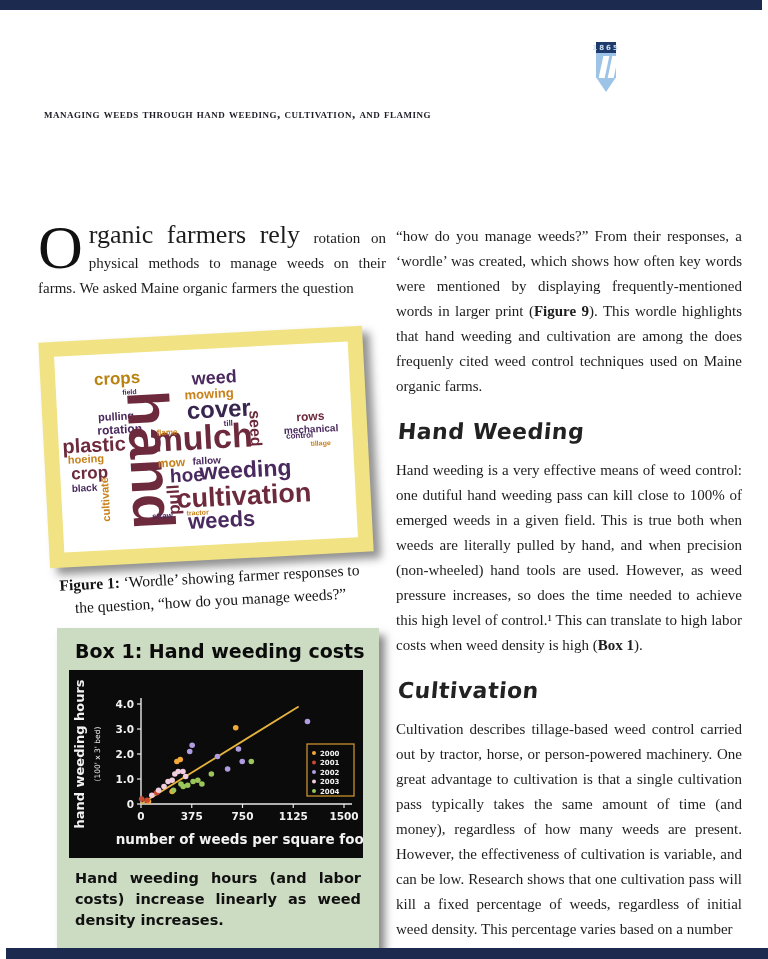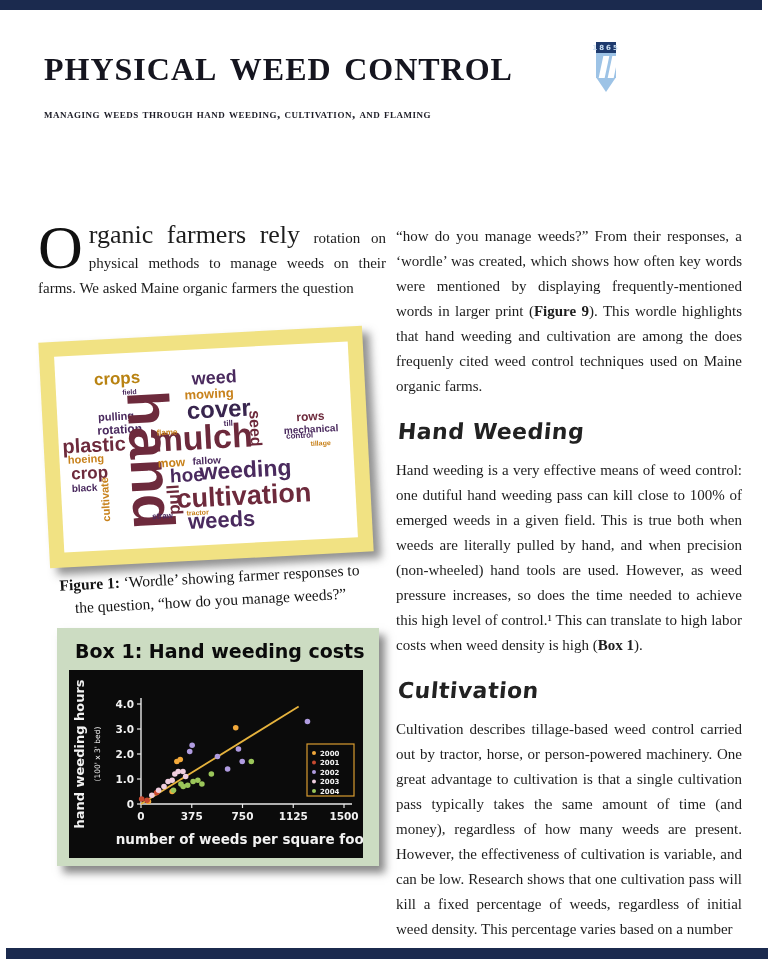--- a/index.html
+++ b/index.html
@@ -44,35 +44,34 @@
   #postcard{position:absolute;left:44px;top:334px;width:324px;height:226px;transform:rotate(-3deg);
             box-shadow:7px 7px 9px rgba(55,55,55,.55);box-sizing:border-box;padding:15px;}
   #wordle-canvas{position:relative;width:100%;height:100%;background:#ffffff;overflow:hidden;}
   #wordle-canvas span{position:absolute;transform:translate(-50%,-50%);font-family:"Liberation Sans",sans-serif;
             font-weight:700;line-height:1;white-space:nowrap;}
   #figcap{position:absolute;left:54px;top:566px;width:312px;transform:rotate(-3deg);
           font-size:15.5px;line-height:23px;text-align:center;color:#151515;}
 
   
   #greenbox{position:absolute;left:57px;top:628px;width:322px;box-shadow:6px 7px 8px rgba(40,40,40,.55);
-            box-sizing:border-box;padding:10px 0 8px 0;}
+            box-sizing:border-box;padding:10px 0 20px 0;}
   #box-title{font-family:"DejaVu Sans",sans-serif;font-weight:700;font-size:19px;color:#0b0b0b;
              margin:2px 0 8px 18px;text-align:left;}
   #chart-panel{width:294px;height:188px;margin-left:12px;}
   #box-caption{font-family:"DejaVu Sans",sans-serif;font-weight:600;font-size:14.5px;line-height:21px;
                color:#111;text-align:justify;margin:10px 18px 0 18px;}
   svg text{font-family:"DejaVu Sans",sans-serif;fill:#f2f2f2;}
 </style>
 </head>
 <body>
 
 <div id="page">
   <div id="topbar" class="bar" style="background: rgb(27, 42, 78);"></div>
 
-  <div id="title">Physical Weed Control</div>
 
   <div id="logo">
     <div class="shield">
       <div class="band" style="background: rgb(30, 58, 109); color: rgb(207, 226, 243);">1865</div>
       <div class="body" style="background: rgb(157, 195, 230);">
         <div class="stripe" style="left:5px"></div>
         <div class="stripe" style="left:14px"></div>
         <div class="stripe" style="left:23px"></div>
       </div>
     </div>
@@ -192,20 +191,21 @@
           <circle cx="245" cy="92.5" r="2" fill="#c84a30"></circle>
           <text x="251" y="95" font-size="7" font-weight="600">2001</text>
           <circle cx="245" cy="102" r="2" fill="#b09ce0"></circle>
           <text x="251" y="104.5" font-size="7" font-weight="600">2002</text>
           <circle cx="245" cy="111.5" r="2" fill="#f0cede"></circle>
           <text x="251" y="114" font-size="7" font-weight="600">2003</text>
           <circle cx="245" cy="121" r="2" fill="#9bc65a"></circle>
           <text x="251" y="123.5" font-size="7" font-weight="600">2004</text>
         </svg>
     </div>
+    <div id="box-caption">Hand weeding hours (and labor costs) increase linearly as weed density increases.</div>
   </div>
 
   <div class="col" id="rightcol">
     <p class="para"><span>“how do you manage weeds?”  From their responses, a ‘wordle’ was created, which shows how often key words were mentioned by displaying frequently-mentioned words in larger print (</span><b>Figure 9</b><span>).  This wordle highlights that hand weeding and cultivation are among the does frequenly cited weed control techniques used on Maine organic farms.</span></p>
     <div class="script-h">Hand Weeding</div>
     <p class="para"><span>Hand weeding is a very effective means of weed control: one dutiful hand weeding pass can kill close to 100% of emerged weeds in a given field.  This is true both when weeds are literally pulled by hand, and when precision (non-wheeled) hand tools are used.  However, as weed pressure increases, so does the time needed to achieve this high level of control.¹  This can translate to high labor costs when weed density is high (</span><b>Box 1</b><span>).</span></p>
     <div class="script-h">Cultivation</div>
     <p class="para">Cultivation describes tillage-based weed control carried out by tractor, horse, or person-powered machinery.  One great advantage to cultivation is that a single cultivation pass typically takes the same amount of time (and money), regardless of how many weeds are present.  However, the effectiveness of cultivation is variable, and can be low.  Research shows that one cultivation pass will kill a fixed percentage of weeds, regardless of initial weed density.  This percentage varies based on a number</p>
   </div>
 

